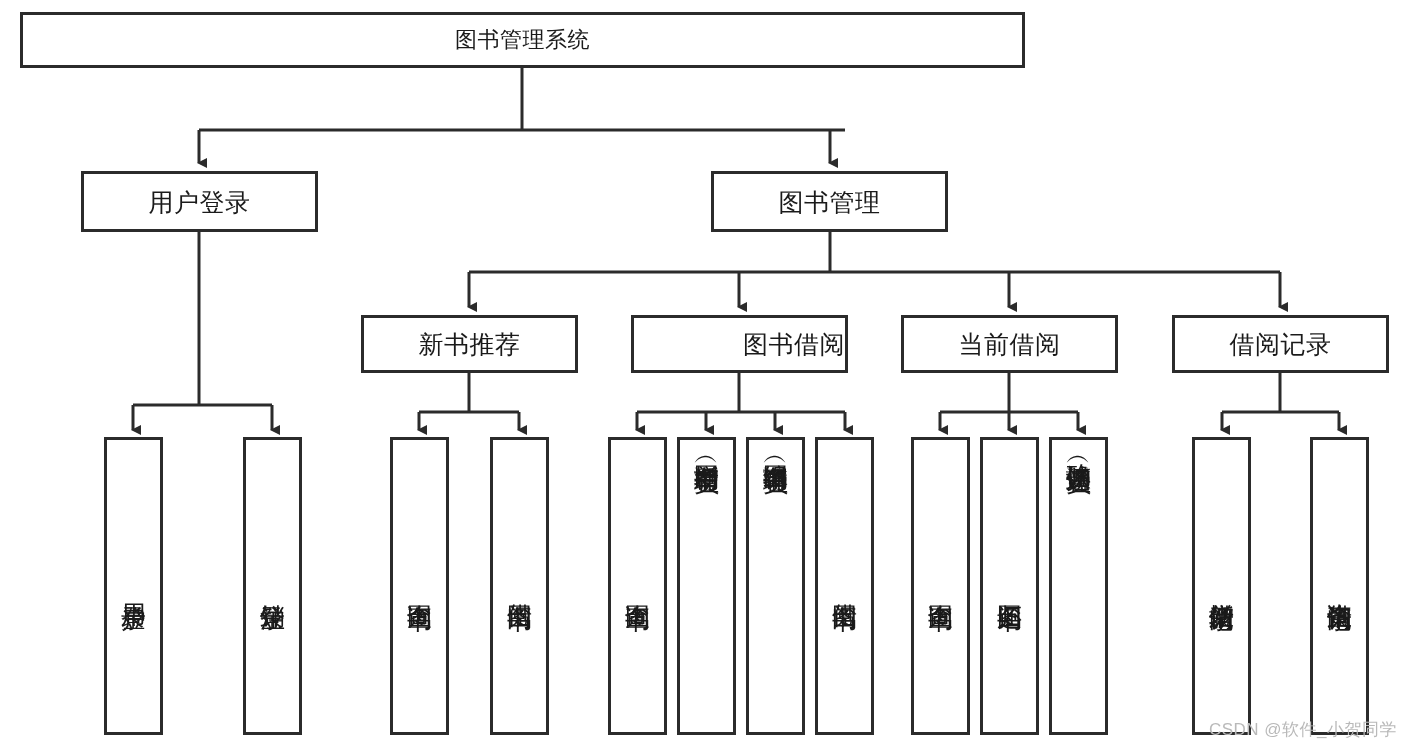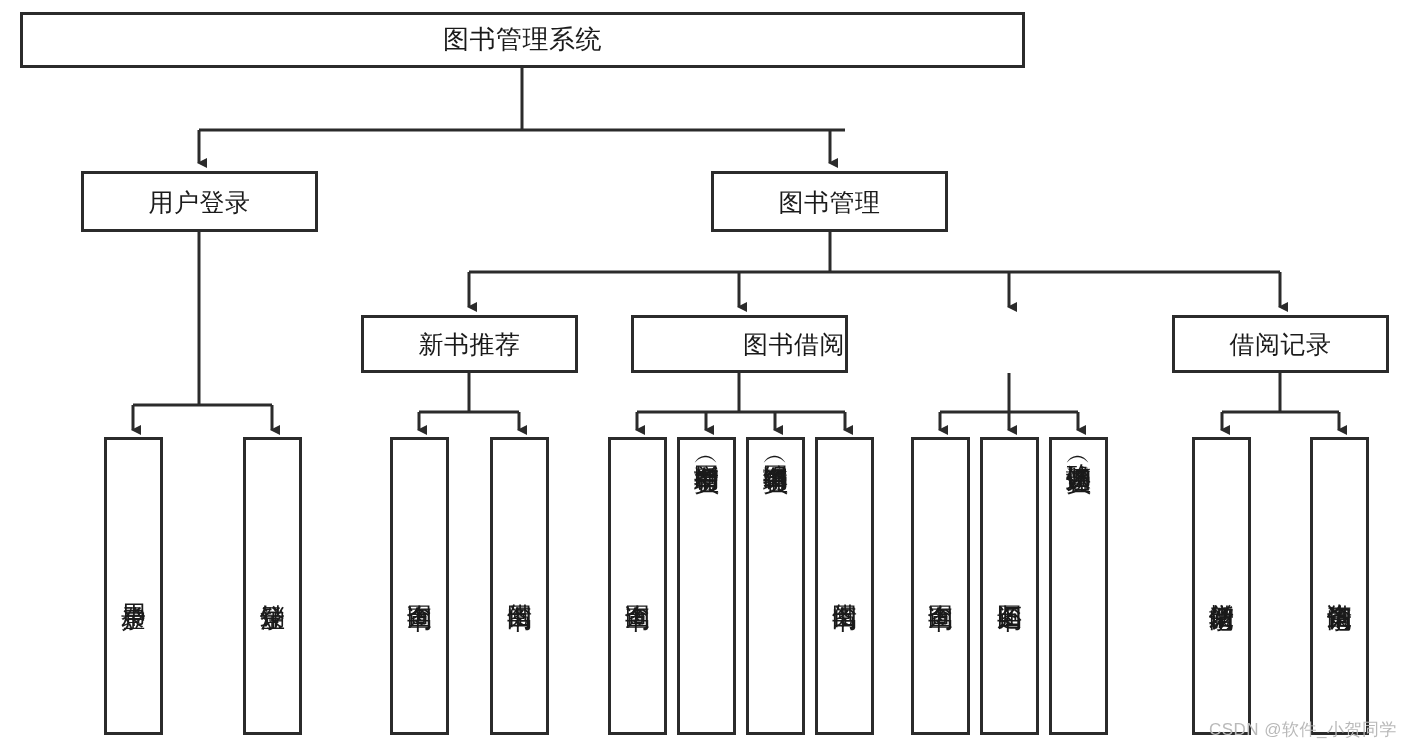--- a/index.html
+++ b/index.html
@@ -55,21 +55,21 @@
     text-orientation: upright;
     font-size: 25px;
     letter-spacing: 1px;
     line-height: 1;
   }
   .node.vertical.centered {
     align-items: center;
     padding-top: 0;
   }
   .node.root .label {
-    font-size: 26px;
+    font-size: 22px;
   }
   #watermark {
     position: absolute;
     right: 8px;
     bottom: 6px;
     font-size: 17px;
     color: #b9b9b9;
     letter-spacing: 0.5px;
     white-space: nowrap;
     pointer-events: none;
@@ -144,20 +144,23 @@
   </div>
 
   <div class="node horizontal" style="left:711px; top:171px; width:237px; height:61px;">
     <span class="label">图书管理</span>
   </div>
 
   <div class="node horizontal" style="left:631px; top:315px; width:217px; height:58px;justify-content:flex-end;">
     <span class="label">图书借阅</span>
   </div>
 
+  <div class="node horizontal" style="left:901px; top:315px; width:217px; height:58px;">
+    <span class="label">当前借阅</span>
+  </div>
 
   <div class="node horizontal" style="left:1172px; top:315px; width:217px; height:58px;">
     <span class="label">借阅记录</span>
   </div>
 
   <div class="node vertical centered" style="left:104px; top:437px; width:59px; height:298px;">
     <span class="label">用户登录</span>
   </div>
 
   <div class="node vertical centered" style="left:243px; top:437px; width:59px; height:298px;">

